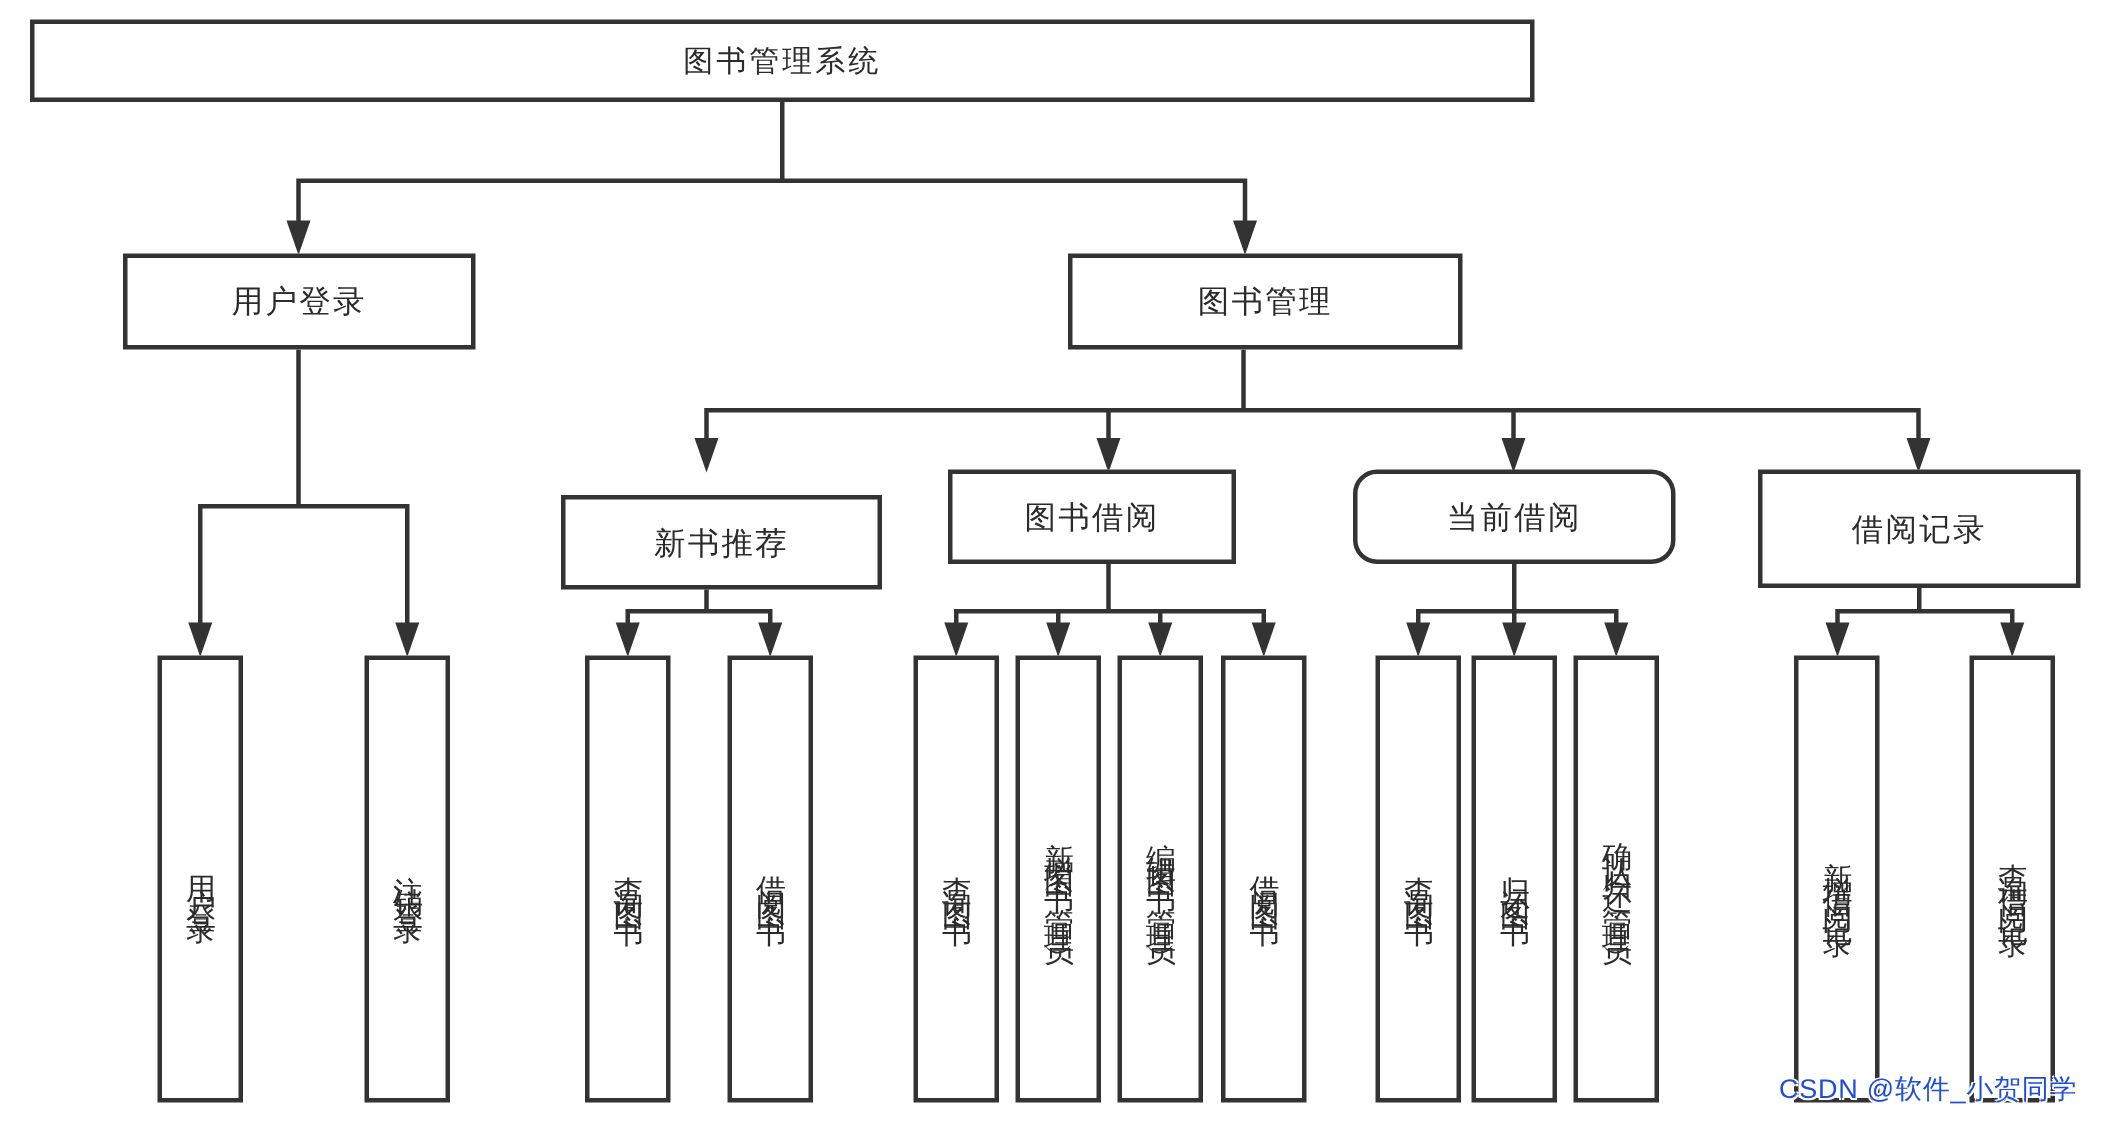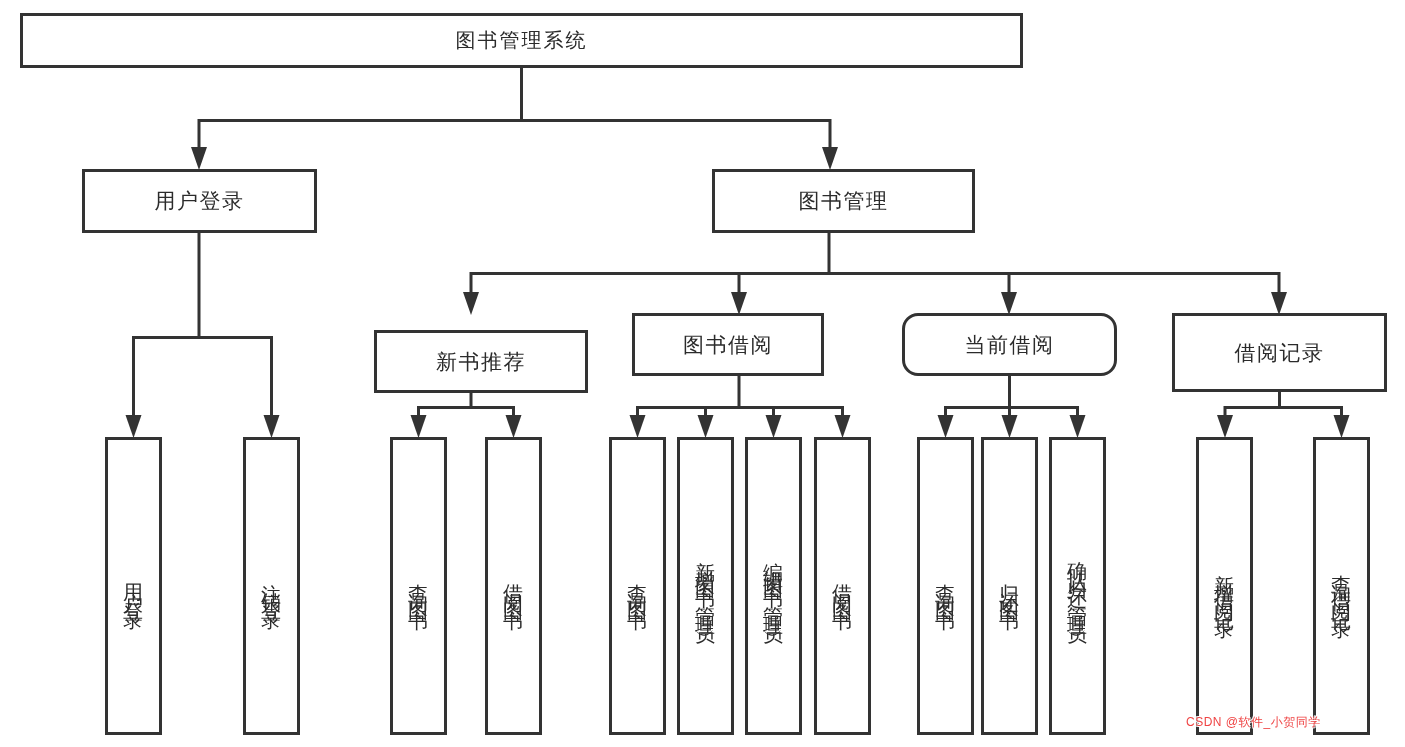--- a/index.html
+++ b/index.html
@@ -50,22 +50,22 @@
     writing-mode: vertical-rl;
     text-orientation: mixed;
     letter-spacing: 9px;
     line-height: 1;
     white-space: nowrap;
   }
   .watermark {
     position: absolute;
     left: 1186px;
     top: 714px;
-    font-size: 12px;
-    color: #ef4444;
+    font-size: 18px;
+    color: #1d4ed8;
     letter-spacing: 0.5px;
     white-space: nowrap;
     z-index: 5;
     text-shadow: 1px 1px 0 #ffffff, -1px -1px 0 #ffffff, 1px -1px 0 #ffffff, -1px 1px 0 #ffffff;
   }
 </style>
 </head>
 <body>
 
 <div class="canvas">

